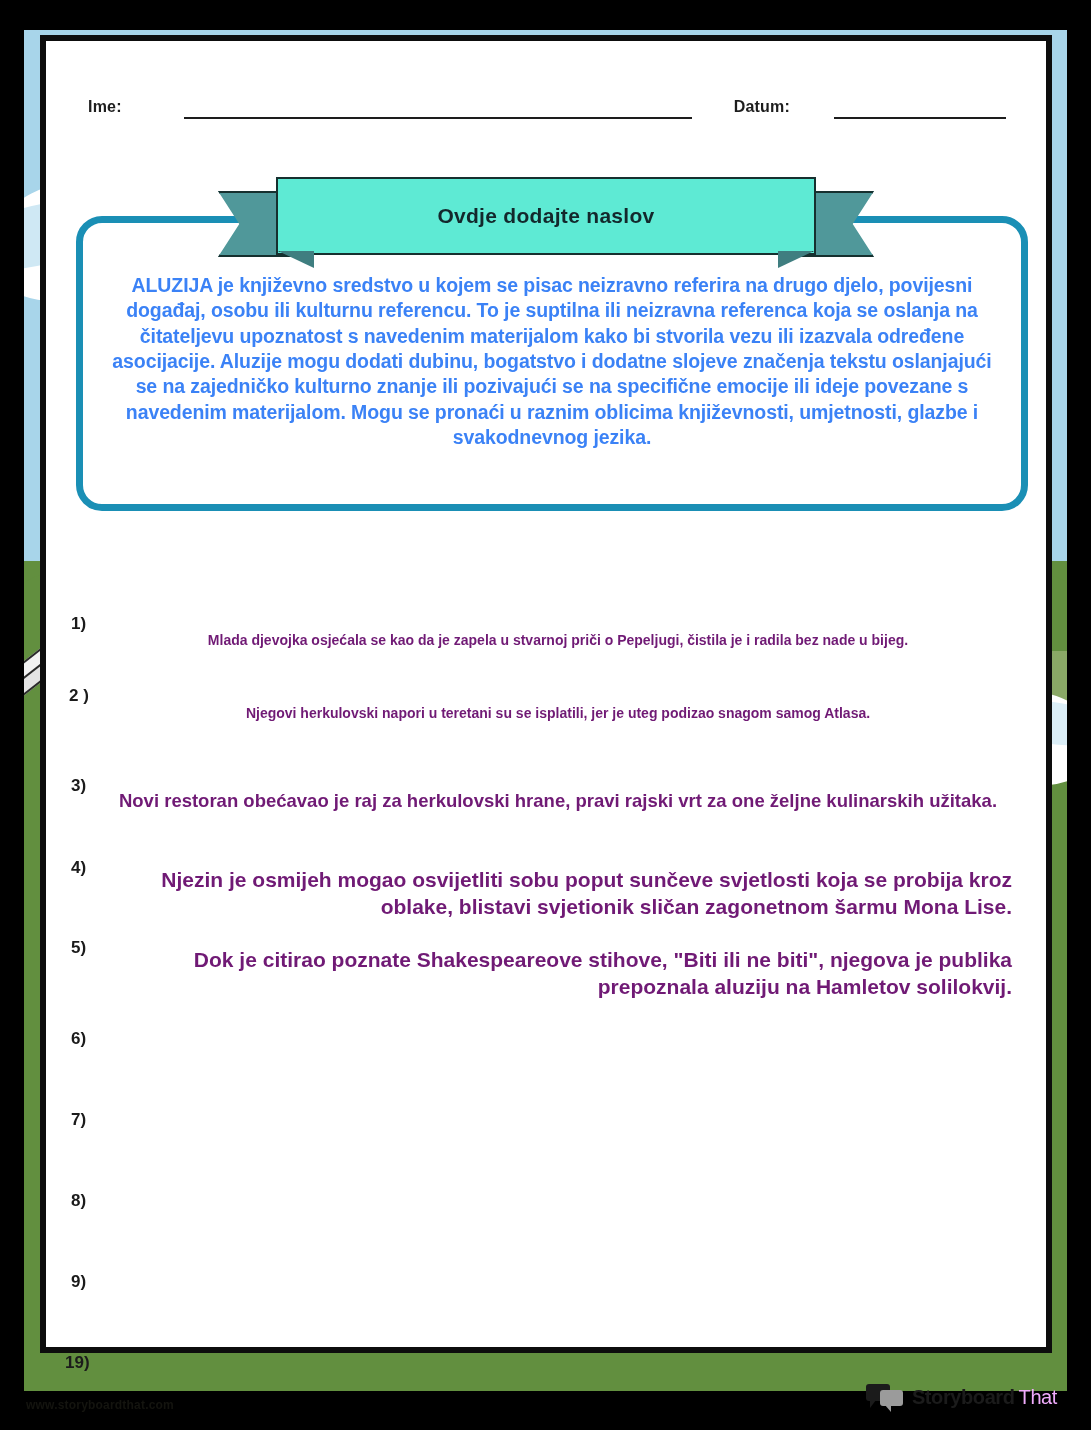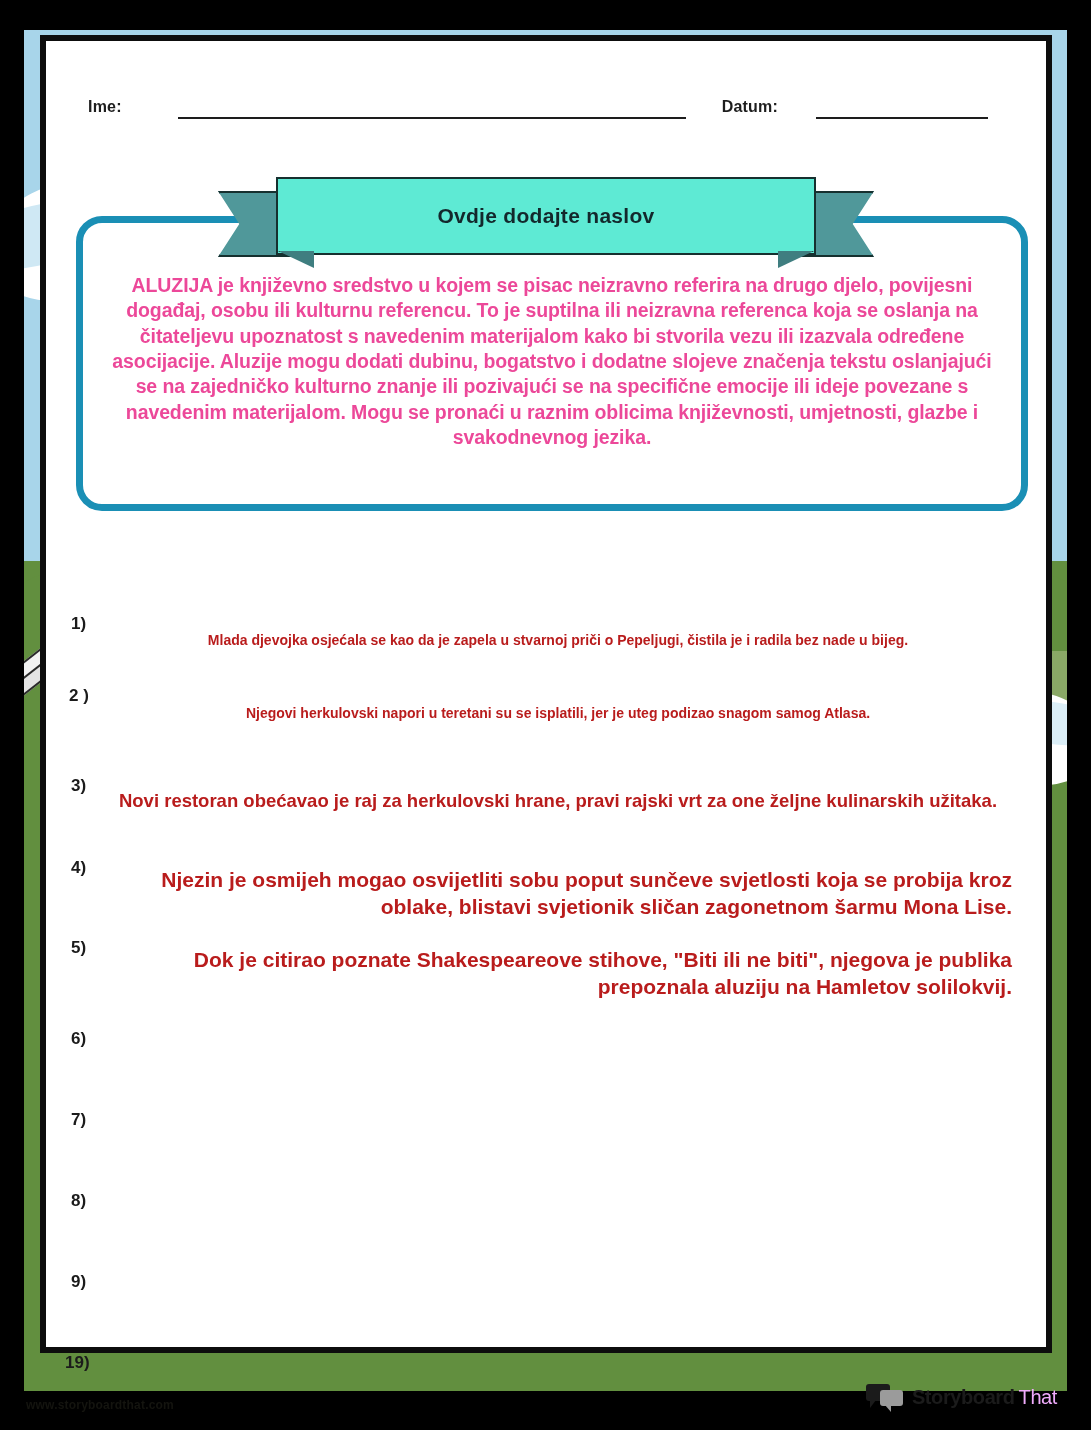--- a/index.html
+++ b/index.html
@@ -151,20 +151,21 @@
   .header-row {
     position: absolute;
     left: 0;
     right: 12px;
     top: 38px;
     height: 40px;
     display: flex;
     align-items: flex-end;
     padding: 0 28px 0 42px;
     box-sizing: border-box;
+    justify-content: space-between;
   }
   .field-label {
     font-size: 16px;
     font-weight: bold;
     color: #1d1d1d;
     letter-spacing: 0.2px;
     padding-bottom: 3px;
     white-space: nowrap;
   }
   .field-line {
@@ -252,21 +253,21 @@
     box-sizing: border-box;
     background: #ffffff;
   }
   #defbox .def-text {
     position: absolute;
     left: 22px;
     right: 22px;
     top: 50px;
     font-size: 19.5px;
     font-weight: bold;
-    color: #ec4899;
+    color: #3b82f6;
     line-height: 1.30;
     text-align: center;
     letter-spacing: -0.1px;
   }
 
   
   #instructions {
     position: absolute;
     left: 0;
     right: 0;
@@ -295,21 +296,21 @@
     font-size: 17px;
     font-weight: bold;
     color: #1b1b1b;
   }
   .q-text {
     position: absolute;
     left: 58px;
     right: 34px;
     text-align: center;
     font-weight: bold;
-    color: #b91c1c;
+    color: #701a75;
     line-height: 1.28;
   }
   .q-text.s-sm { font-size: 14px; }
   .q-text.s-md { font-size: 18.5px; }
   .q-text.s-lg { font-size: 21px; text-align: right; }
 
   
   #footer-url {
     position: absolute;
     left: 26px;

